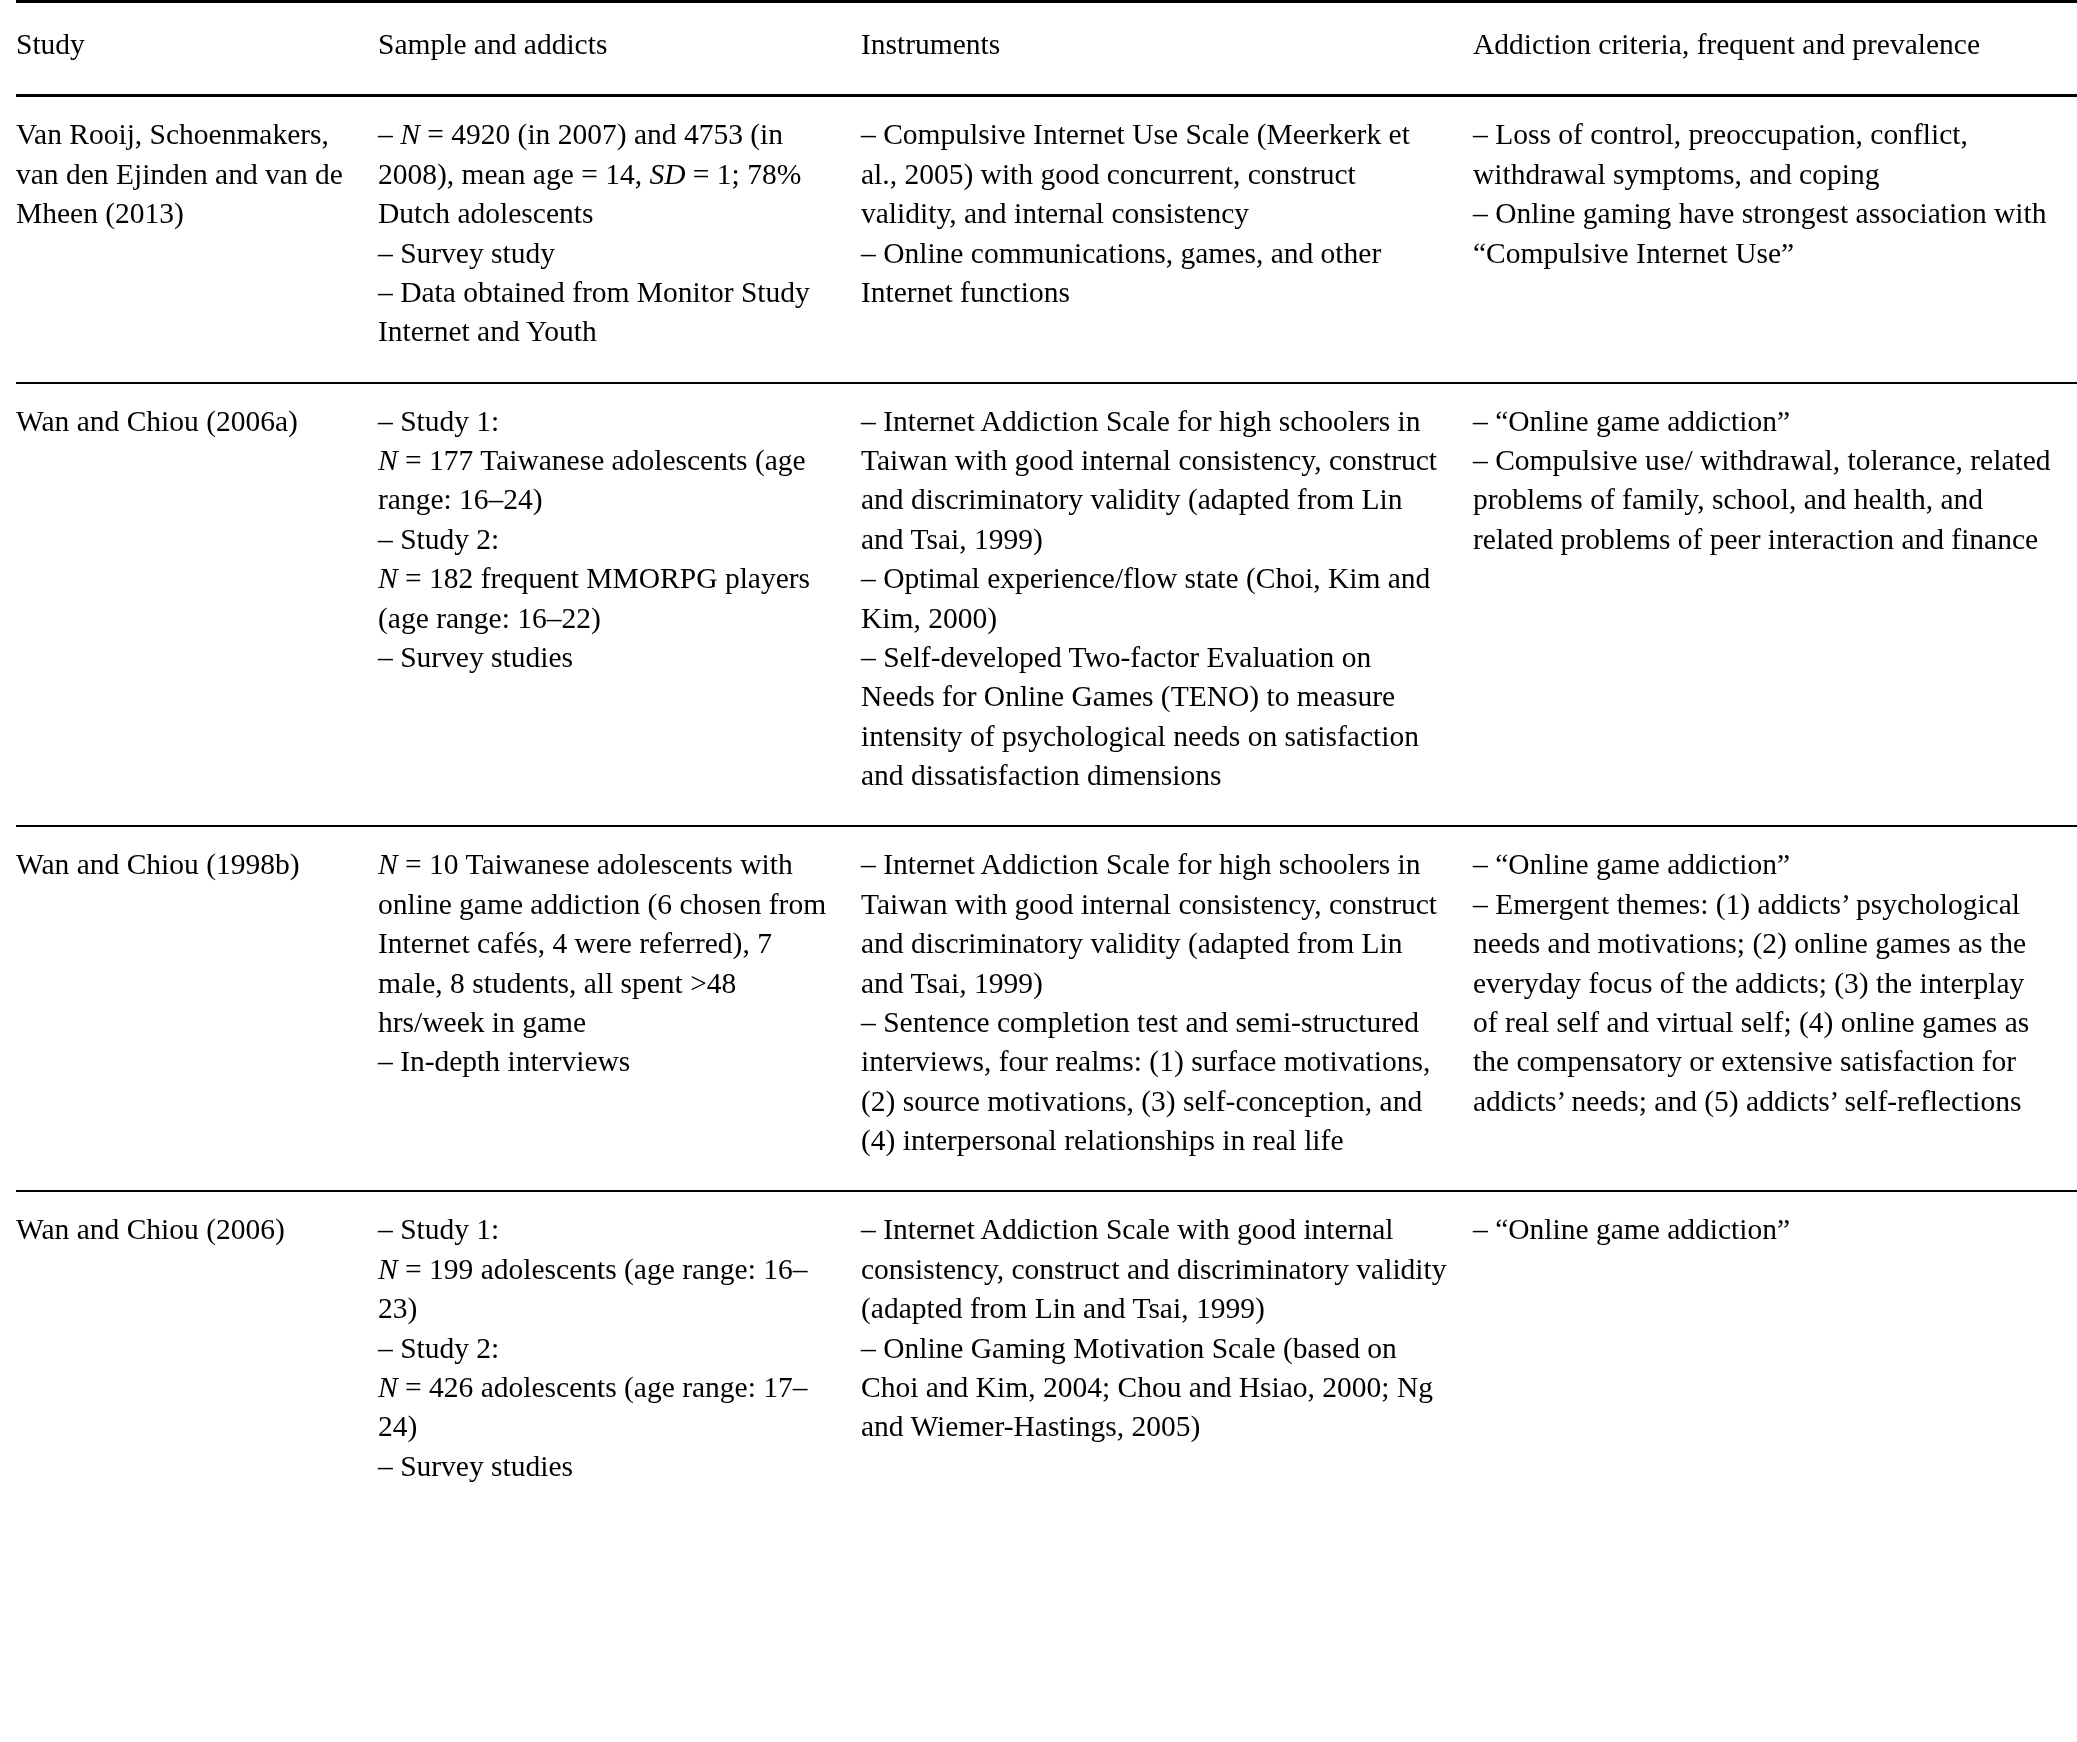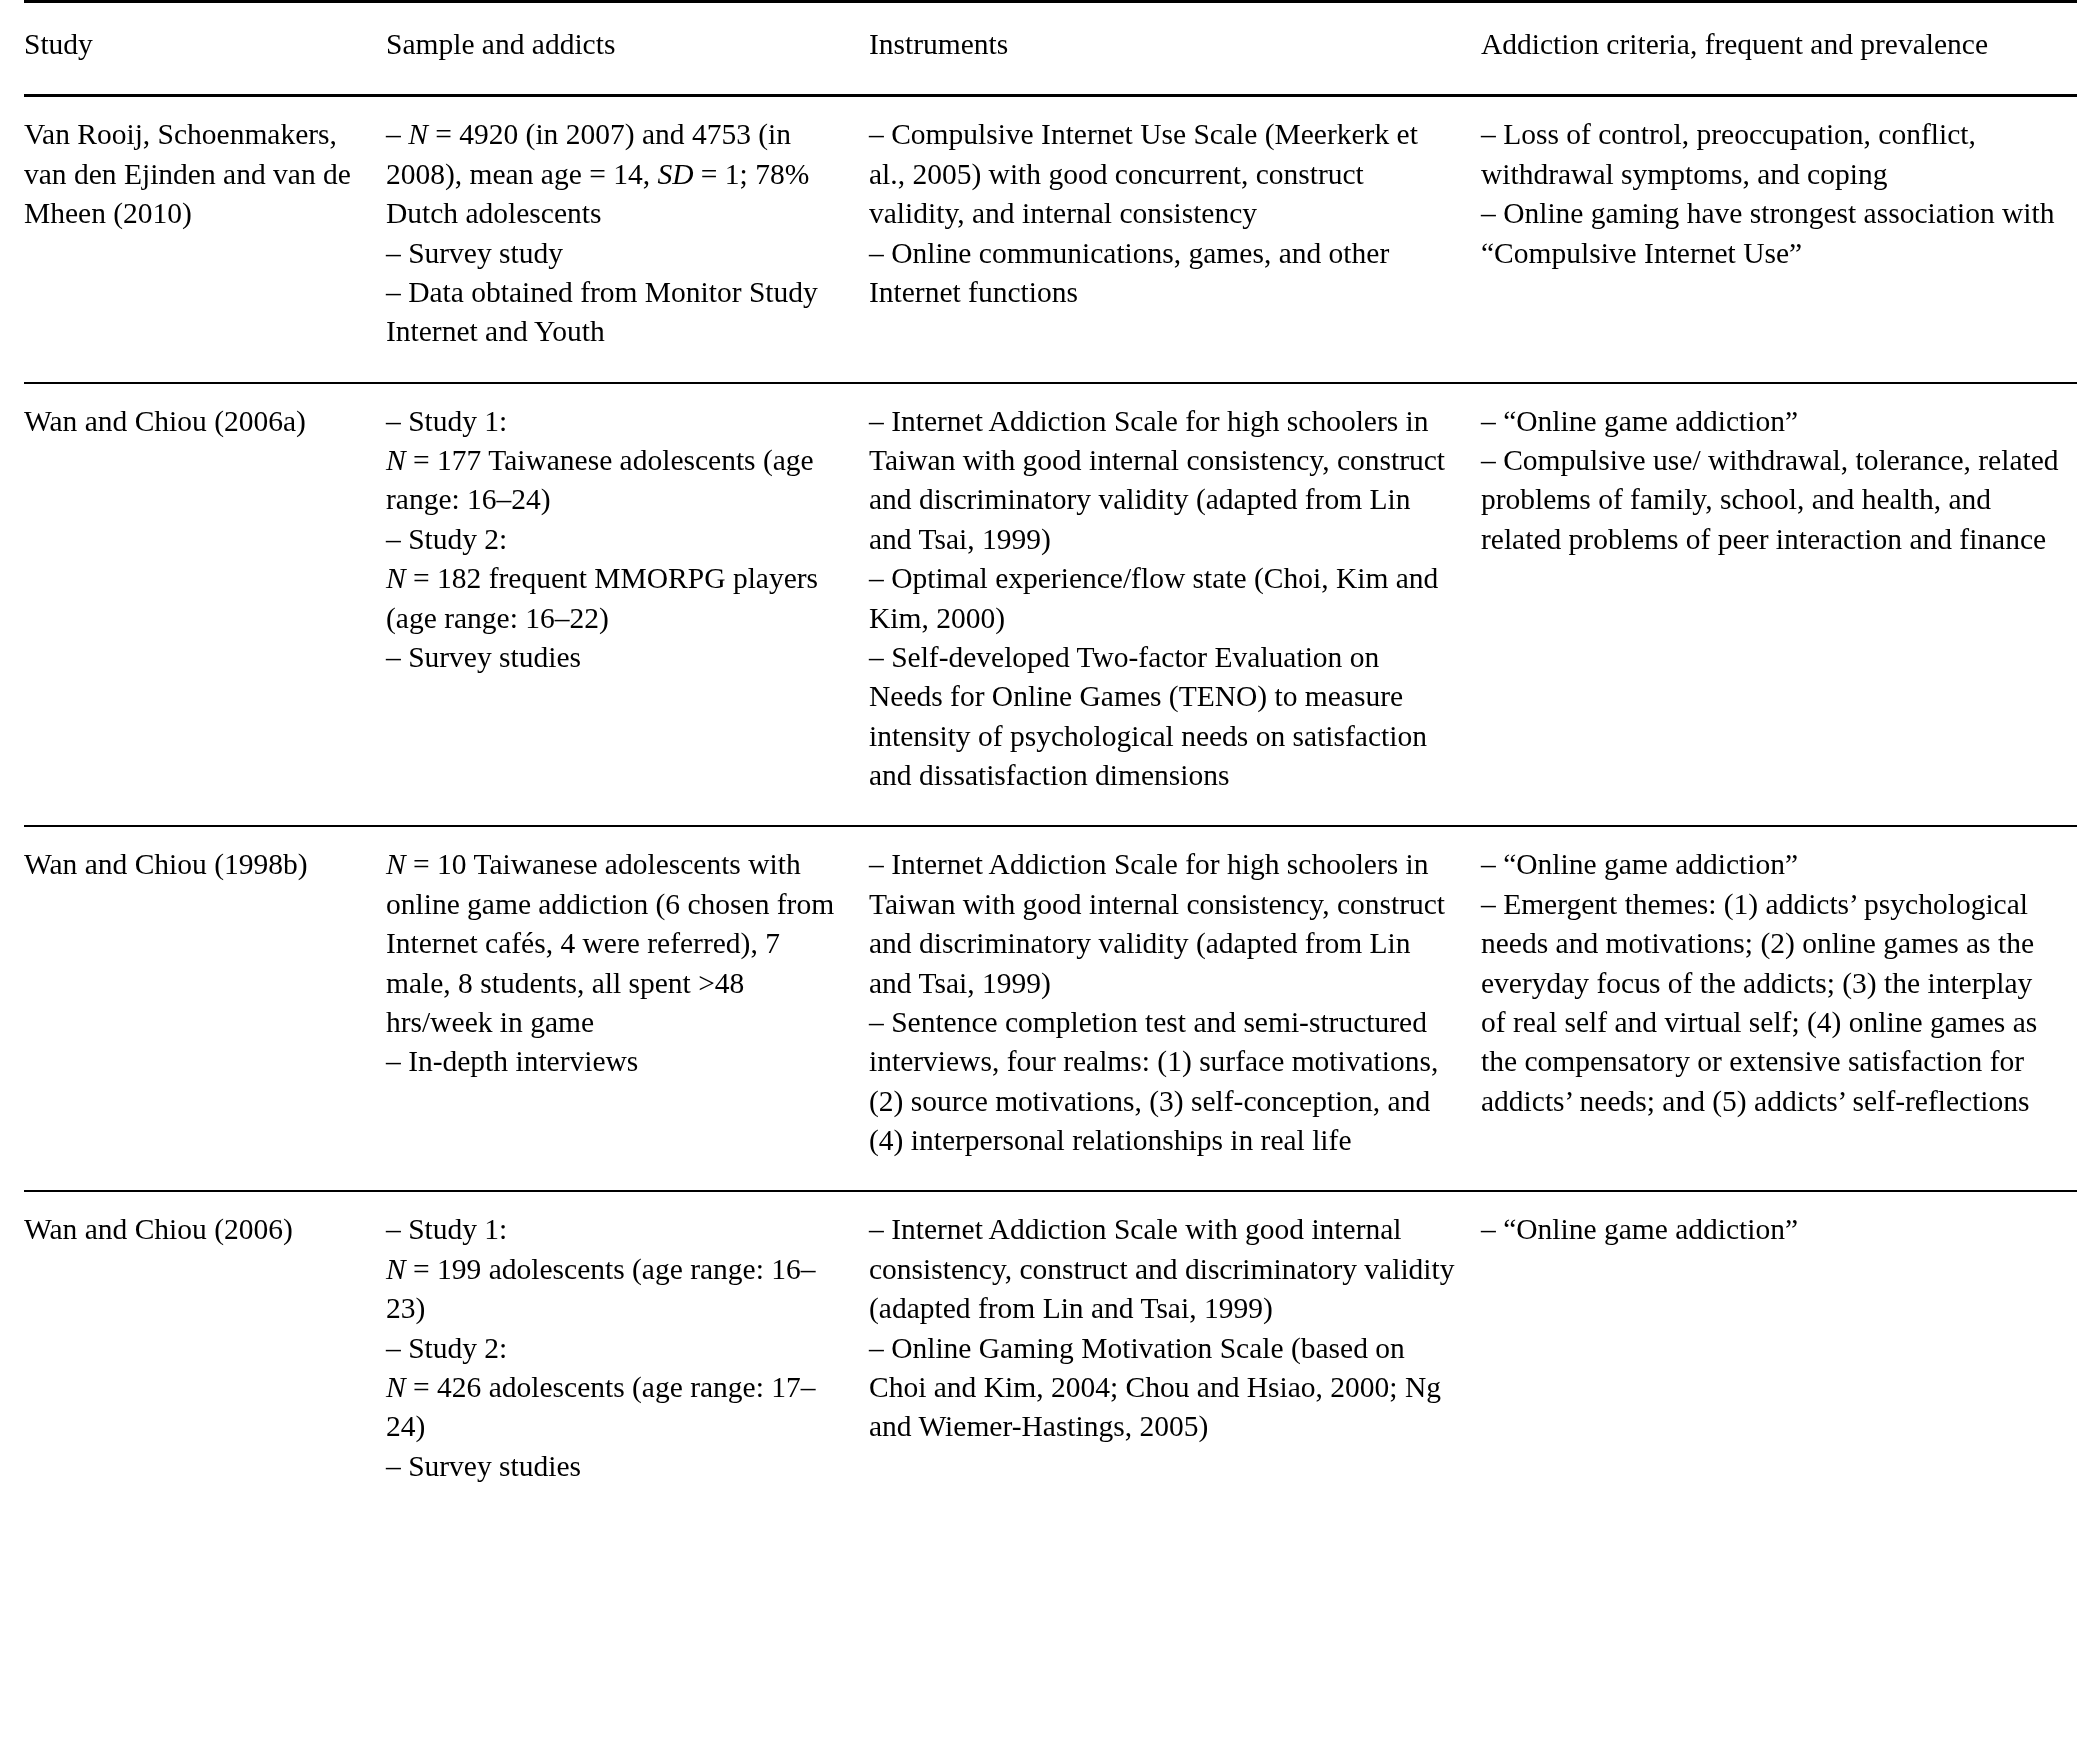--- a/index.html
+++ b/index.html
@@ -12,21 +12,21 @@
     color: #000000;
     width: 2077px;
     height: 1742px;
     overflow: hidden;
   }
   .page {
     position: relative;
     width: 2077px;
     height: 1608px;
     box-sizing: border-box;
-    padding: 0 24px;
+    padding: 0 16px;
     font-family: Liberation Serif, serif;
   }
   table.study-table {
     width: 100%;
     border-collapse: collapse;
     table-layout: fixed;
     font-size: 29.5px;
     line-height: 1.335;
   }
   table.study-table col.c-study     { width: 362px; }
@@ -83,21 +83,21 @@
           <span class="hdr-line">Instruments</span>
         </th>
         <th>
           <span class="hdr-line">Addiction criteria, frequent and prevalence</span>
         </th>
       </tr>
     </thead>
     <tbody>
       <tr>
         <td>
-          <span class="cell-line">Van Rooij, Schoenmakers, van den Ejinden and van de Mheen (2010)</span>
+          <span class="cell-line">Van Rooij, Schoenmakers, van den Ejinden and van de Mheen (2013)</span>
         </td>
         <td>
           <span class="cell-line">– <i>N</i> = 4920 (in 2007) and 4753 (in 2008), mean age = 14, <i>SD</i> = 1; 78% Dutch adolescents
 – Survey study
 – Data obtained from Monitor Study Internet and Youth</span>
         </td>
         <td>
           <span class="cell-line">– Compulsive Internet Use Scale (Meerkerk et al., 2005) with good concurrent, construct validity, and internal consistency
 – Online communications, games, and other Internet functions</span>
         </td>

